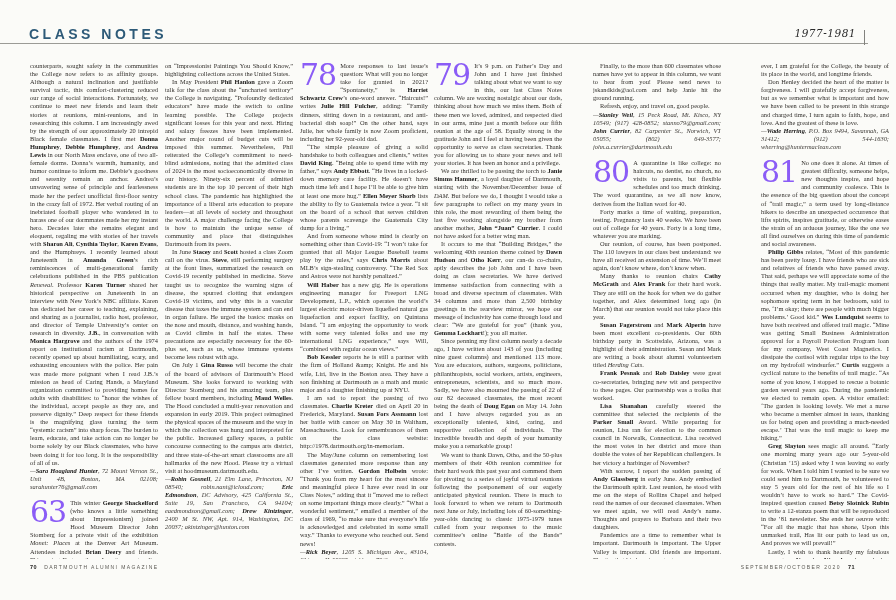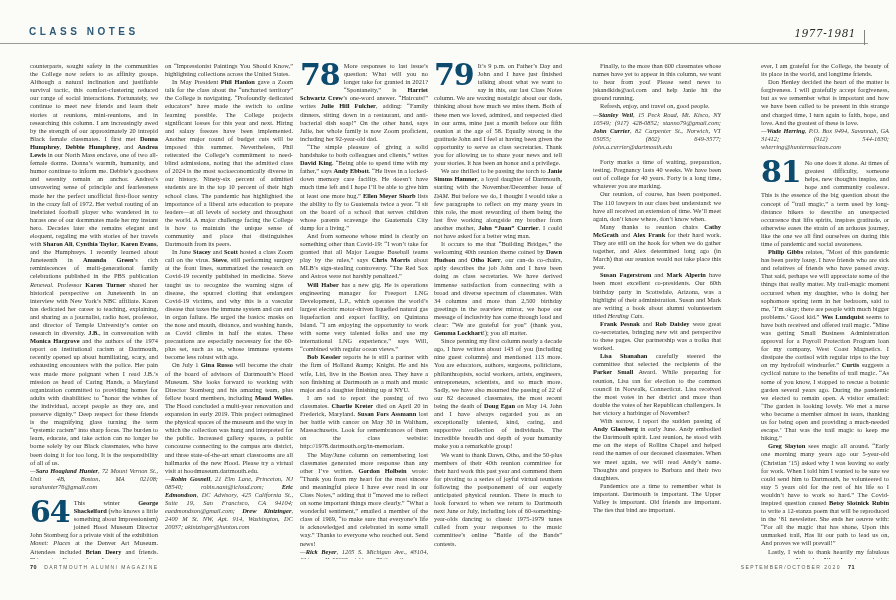--- a/index.html
+++ b/index.html
@@ -1,57 +1,57 @@
 <!DOCTYPE html>
 <html lang="en"><head>
 <meta charset="utf-8">
 <style>
   html,body{margin:0;padding:0;}
   body{width:896px;height:600px;background:#fbfbf8;position:relative;overflow:hidden;
        font-family:"Liberation Serif",serif;color:#34312d;}
   .kicker{position:absolute;left:29px;top:26px;font-family:"Liberation Sans",sans-serif;
-          font-weight:bold;font-size:10px;letter-spacing:3.5px;color:#2d5a78;}
+          font-weight:bold;font-size:14px;letter-spacing:3.5px;color:#2d5a78;}
   .years{position:absolute;right:40px;top:27px;font-family:"DejaVu Serif",serif;
          font-style:italic;font-size:10.5px;letter-spacing:0.5px;color:#2b2b2b;}
   .rule{position:absolute;left:0;top:43px;width:868px;height:1px;background:#9b9b96;}
   .tick{position:absolute;left:864px;top:30px;width:1px;height:15px;background:#82827e;}
   .col{position:absolute;top:62px;width:128px;height:497px;overflow:hidden;
        font-size:6.4px;line-height:8.1px;text-align:justify;color:#33302c;
        -webkit-hyphens:auto;hyphens:auto;}
   #c0{left:30px;} #c1{left:165px;} #c2{left:300px;}
   #c3{left:434px;} #c4{left:593px;} #c5{left:761px;}
   .blk{margin:0;}
   p.para{text-indent:7px;}
   p.cont{text-indent:0;}
   p.section{margin-top:8px;}
   p.section:first-child{margin-top:0;}
   p.sig{font-style:italic;margin:0 0 7px 0;color:#3a3733;}
   p.sig b{font-style:italic;}
   .blk b{font-weight:bold;color:#161514;}
-  .numeral{float:left;font-family:"DejaVu Serif",serif;font-weight:bold;
-           font-size:30px;line-height:24px;letter-spacing:-1px;color:#0c4a6e;
+  .numeral{float:left;font-family:"DejaVu Serif",serif;font-weight:normal;
+           font-size:30px;line-height:24px;letter-spacing:-1px;color:#8b5cf6;
            margin:1px 4px 0 0;}
   .footer{position:absolute;top:564px;font-family:"Liberation Sans",sans-serif;
           font-size:5px;letter-spacing:1.4px;color:#5a5853;white-space:nowrap;}
   .footer b{font-size:5.5px;color:#232221;letter-spacing:0.5px;}
   .footer.left{left:30px;} .footer.left b{margin-right:7px;}
   .footer.right{right:41px;} .footer.right b{margin-left:7px;}
 </style>
 </head>
 <body>
 
 <div class="kicker">CLASS NOTES</div>
 <div class="years">1977-1981</div>
 <div class="rule"></div>
 <div class="tick"></div>
 
 <div class="col" id="c0">
     <p class="blk cont">counterparts, sought safety in the communities the College now refers to as affinity groups. Although a natural inclination and justifiable survival tactic, this comfort-clustering reduced our range of social interactions. Fortunately, we continue to meet new friends and learn their stories at reunions, mini-reunions, and in researching this column. I am increasingly awed by the strength of our approximately 20 intrepid Black female classmates. I first met <b>Donna Humphrey</b>, <b>Debbie Humphrey</b>, and <b>Andrea Lewis</b> in our North Mass enclave, one of two all-female dorms. Donna’s warmth, humanity, and humor continue to inform me. Debbie’s goodness and serenity remain an anchor. Andrea’s unwavering sense of principle and fearlessness made her the perfect unofficial first-floor sentry in the crazy fall of 1972. Her verbal routing of an inebriated football player who wandered in to harass one of our dormmates made her my instant hero. Decades later she remains elegant and eloquent, regaling me with stories of her travels with <b>Sharon Ali</b>, <b>Cynthia Taylor</b>, <b>Karen Evans</b>, and the Humphreys. I recently learned about Juneteenth in <b>Amanda Green</b>’s rich reminiscences of multi-generational family celebrations published in the PBS publication <i>Renewal</i>. Professor <b>Karen Turner</b> shared her historical perspective on Juneteenth in an interview with New York’s NBC affiliate. Karen has dedicated her career to teaching, explaining, and sharing as a journalist, radio host, professor, and director of Temple University’s center on research in diversity. <b>J.B.</b>, in conversation with <b>Monica Hargrove</b> and the authors of the 1974 report on institutional racism at Dartmouth, recently opened up about humiliating, scary, and exhausting encounters with the police. Her pain was made more poignant when I read J.B.’s mission as head of Caring Hands, a Maryland organization committed to providing homes for adults with disabilities: to “honor the wishes of the individual, accept people as they are, and preserve dignity.” Deep respect for these friends is the magnifying glass turning the term “systemic racism” into sharp focus. The burden to learn, educate, and take action can no longer be borne solely by our Black classmates, who have been doing it for too long. It is the responsibility of all of us.</p>
     <p class="blk sig">—<b>Sara Hoagland Hunter</b>, 72 Mount Vernon St., Unit 4B, Boston, MA 02108; sarahunter76@gmail.com</p>
-    <p class="blk section"><span class="numeral">64</span>This winter <b>George Shackelford</b> (who knows a little something about Impressionism) joined Hood Museum Director John Stomberg for a private visit of the exhibition <i>Monet: Places</i> at the Denver Art Museum. Attendees included <b>Brian Deery</b> and friends. This spring Dartmouth on Location went online for a series of programs</p>
+    <p class="blk section"><span class="numeral">63</span>This winter <b>George Shackelford</b> (who knows a little something about Impressionism) joined Hood Museum Director John Stomberg for a private visit of the exhibition <i>Monet: Places</i> at the Denver Art Museum. Attendees included <b>Brian Deery</b> and friends. This spring Dartmouth on Location went online for a series of programs</p>
   </div>
 <div class="col" id="c1">
     <p class="blk cont">on “Impressionist Paintings You Should Know,” highlighting collections across the United States.</p>
     <p class="blk para">In May President <b>Phil Hanlon</b> gave a Zoom talk for the class about the “uncharted territory” the College is navigating. “Profoundly dedicated educators” have made the switch to online learning possible. The College projects significant losses for this year and next. Hiring and salary freezes have been implemented. Another major round of budget cuts will be imposed this summer. Nevertheless, Phil reiterated the College’s commitment to need-blind admissions, noting that the admitted class of 2024 is the most socioeconomically diverse in our history. Ninety-six percent of admitted students are in the top 10 percent of their high school class. The pandemic has highlighted the importance of a liberal arts education to prepare leaders—at all levels of society and throughout the world. A major challenge facing the College is how to maintain the unique sense of community and place that distinguishes Dartmouth from its peers.</p>
     <p class="blk para">In June <b>Stacey</b> and <b>Scott</b> hosted a class Zoom call on the virus. <b>Steve</b>, still performing surgery at the front lines, summarized the research on Covid-19 recently published in medicine. Steve taught us to recognize the warning signs of disease, the spurred clotting that endangers Covid-19 victims, and why this is a vascular disease that taxes the immune system and can end in organ failure. He urged the basics: masks on the nose and mouth, distance, and washing hands, as Covid climbs in half the states. These precautions are especially necessary for the 60-plus set, such as us, whose immune systems become less robust with age.</p>
     <p class="blk para">On July 1 <b>Gina Russo</b> will become the chair of the board of advisors of Dartmouth’s Hood Museum. She looks forward to working with Director Stomberg and his amazing team, plus fellow board members, including <b>Maud Welles</b>. The Hood concluded a multi-year renovation and expansion in early 2019. This project reimagined the physical spaces of the museum and the way in which the collection was hung and interpreted for the public. Increased gallery spaces, a public concourse connecting to the campus arts district, and three state-of-the-art smart classrooms are all hallmarks of the new Hood. Please try a virtual visit at hoodmuseum.dartmouth.edu.</p>
     <p class="blk sig">—<b>Robin Gosnell</b>, 21 Elm Lane, Princeton, NJ 08540; robin.nant@icloud.com; <b>Eric Edmondson</b>, DC Advisory, 425 California St., Suite 19, San Francisco, CA 94104; eaedmondson@gmail.com; <b>Drew Kintzinger</b>, 2400 M St. NW, Apt. 914, Washington, DC 20037; akintzinger@hunton.com</p>
   </div>
 <div class="col" id="c2">
     <p class="blk section"><span class="numeral">78</span>More responses to last issue’s question: What will you no longer take for granted in 2021? “Spontaneity,” is <b>Harriet Schwartz Crew</b>’s one-word answer. “Haircuts!” writes <b>Julie Hill Fulcher</b>, adding: “Family dinners, sitting down in a restaurant, and anti-bacterial dish soap!” On the other hand, says Julie, her whole family is now Zoom proficient, including her 92-year-old dad.</p>
@@ -67,20 +67,21 @@
     <p class="blk section"><span class="numeral">79</span>It’s 9 p.m. on Father’s Day and John and I have just finished talking about what we want to say in this, our last Class Notes column. We are waxing nostalgic about our dads, thinking about how much we miss them. Both of these men we loved, admired, and respected died in our arms, mine just a month before our fifth reunion at the age of 58. Equally strong is the gratitude John and I feel at having been given the opportunity to serve as class secretaries. Thank you for allowing us to share your news and tell your stories. It has been an honor and a privilege.</p>
     <p class="blk para">We are thrilled to be passing the torch to <b>Janie Simms Hamner</b>, a loyal daughter of Dartmouth, starting with the November/December issue of <i>DAM</i>. But before we do, I thought I would take a few paragraphs to reflect on my many years in this role, the most rewarding of them being the last five working alongside my brother from another mother, <b>John “Juan” Currier</b>. I could not have asked for a better wing man.</p>
     <p class="blk para">It occurs to me that “Building Bridges,” the welcoming 40th reunion theme coined by <b>Dawn Hudson</b> and <b>Otho Kerr</b>, our can-do co-chairs, aptly describes the job John and I have been doing as class secretaries. We have derived immense satisfaction from connecting with a broad and diverse spectrum of classmates. With 34 columns and more than 2,500 birthday greetings in the rearview mirror, we hope our message of inclusivity has come through loud and clear: “We are grateful for you” (thank you, <b>Gemma Lockhart</b>!); you all matter.</p>
     <p class="blk para">Since penning my first column nearly a decade ago, I have written about 143 of you (including nine guest columns) and mentioned 113 more. You are educators, authors, surgeons, politicians, philanthropists, social workers, artists, engineers, entrepreneurs, scientists, and so much more. Sadly, we have also mourned the passing of 22 of our 82 deceased classmates, the most recent being the death of <b>Doug Egan</b> on May 14. John and I have always regarded you as an exceptionally talented, kind, caring, and supportive collection of individuals. The incredible breadth and depth of your humanity make you a remarkable group!</p>
     <p class="blk para">We want to thank Dawn, Otho, and the 50-plus members of their 40th reunion committee for their hard work this past year and commend them for pivoting to a series of joyful virtual reunions following the postponement of our eagerly anticipated physical reunion. There is much to look forward to when we return to Dartmouth next June or July, including lots of 60-something-year-olds dancing to classic 1975-1979 tunes culled from your responses to the music committee’s online “Battle of the Bands” contests.</p>
   </div>
 <div class="col" id="c4">
     <p class="blk para">Finally, to the more than 600 classmates whose names have yet to appear in this column, we want to hear from you! Please send news to jskandkids@aol.com and help Janie hit the ground running.</p>
     <p class="blk para">Refresh, enjoy, and travel on, good people.</p>
     <p class="blk sig">—<b>Stanley Weil</b>, 15 Peck Road, Mt. Kisco, NY 10549; (917) 428-0852; stanno79@gmail.com; <b>John Currier</b>, 82 Carpenter St., Norwich, VT 05055; (802) 649-3577; john.a.currier@dartmouth.edu</p>
+    <p class="blk section"><span class="numeral">80</span>A quarantine is like college: no haircuts, no dentist, no church, no visits to parents, but flexible schedules and too much drinking. The word quarantine, as we all now know, derives from the Italian word for 40.</p>
     <p class="blk para">Forty marks a time of waiting, preparation, testing. Pregnancy lasts 40 weeks. We have been out of college for 40 years. Forty is a long time, whatever you are marking.</p>
     <p class="blk para">Our reunion, of course, has been postponed. The 110 lawyers in our class best understand: we have all received an extension of time. We’ll meet again, don’t know where, don’t know when.</p>
     <p class="blk para">Many thanks to reunion chairs <b>Cathy McGrath</b> and <b>Alex Frank</b> for their hard work. They are still on the hook for when we do gather together, and Alex determined long ago (in March) that our reunion would not take place this year.</p>
     <p class="blk para"><b>Susan Fagerstrom</b> and <b>Mark Alperin</b> have been most excellent co-presidents. Our 60th birthday party in Scottsdale, Arizona, was a highlight of their administration. Susan and Mark are writing a book about alumni volunteerism titled <i>Herding Cats</i>.</p>
     <p class="blk para"><b>Frank Pesnak</b> and <b>Rob Daisley</b> were great co-secretaries, bringing new wit and perspective to these pages. Our partnership was a troika that worked.</p>
     <p class="blk para"><b>Lisa Shanahan</b> carefully steered the committee that selected the recipients of the <b>Parker Small</b> Award. While preparing for reunion, Lisa ran for election to the common council in Norwalk, Connecticut. Lisa received the most votes in her district and more than double the votes of her Republican challengers. Is her victory a harbinger of November?</p>
     <p class="blk para">With sorrow, I report the sudden passing of <b>Andy Glassberg</b> in early June. Andy embodied the Dartmouth spirit. Last reunion, he stood with me on the steps of Rollins Chapel and helped read the names of our deceased classmates. When we meet again, we will read Andy’s name. Thoughts and prayers to Barbara and their two daughters.</p>
     <p class="blk para">Pandemics are a time to remember what is important. Dartmouth is important. The Upper Valley is important. Old friends are important. The ties that bind are important.</p>
   </div>
 <div class="col" id="c5">

